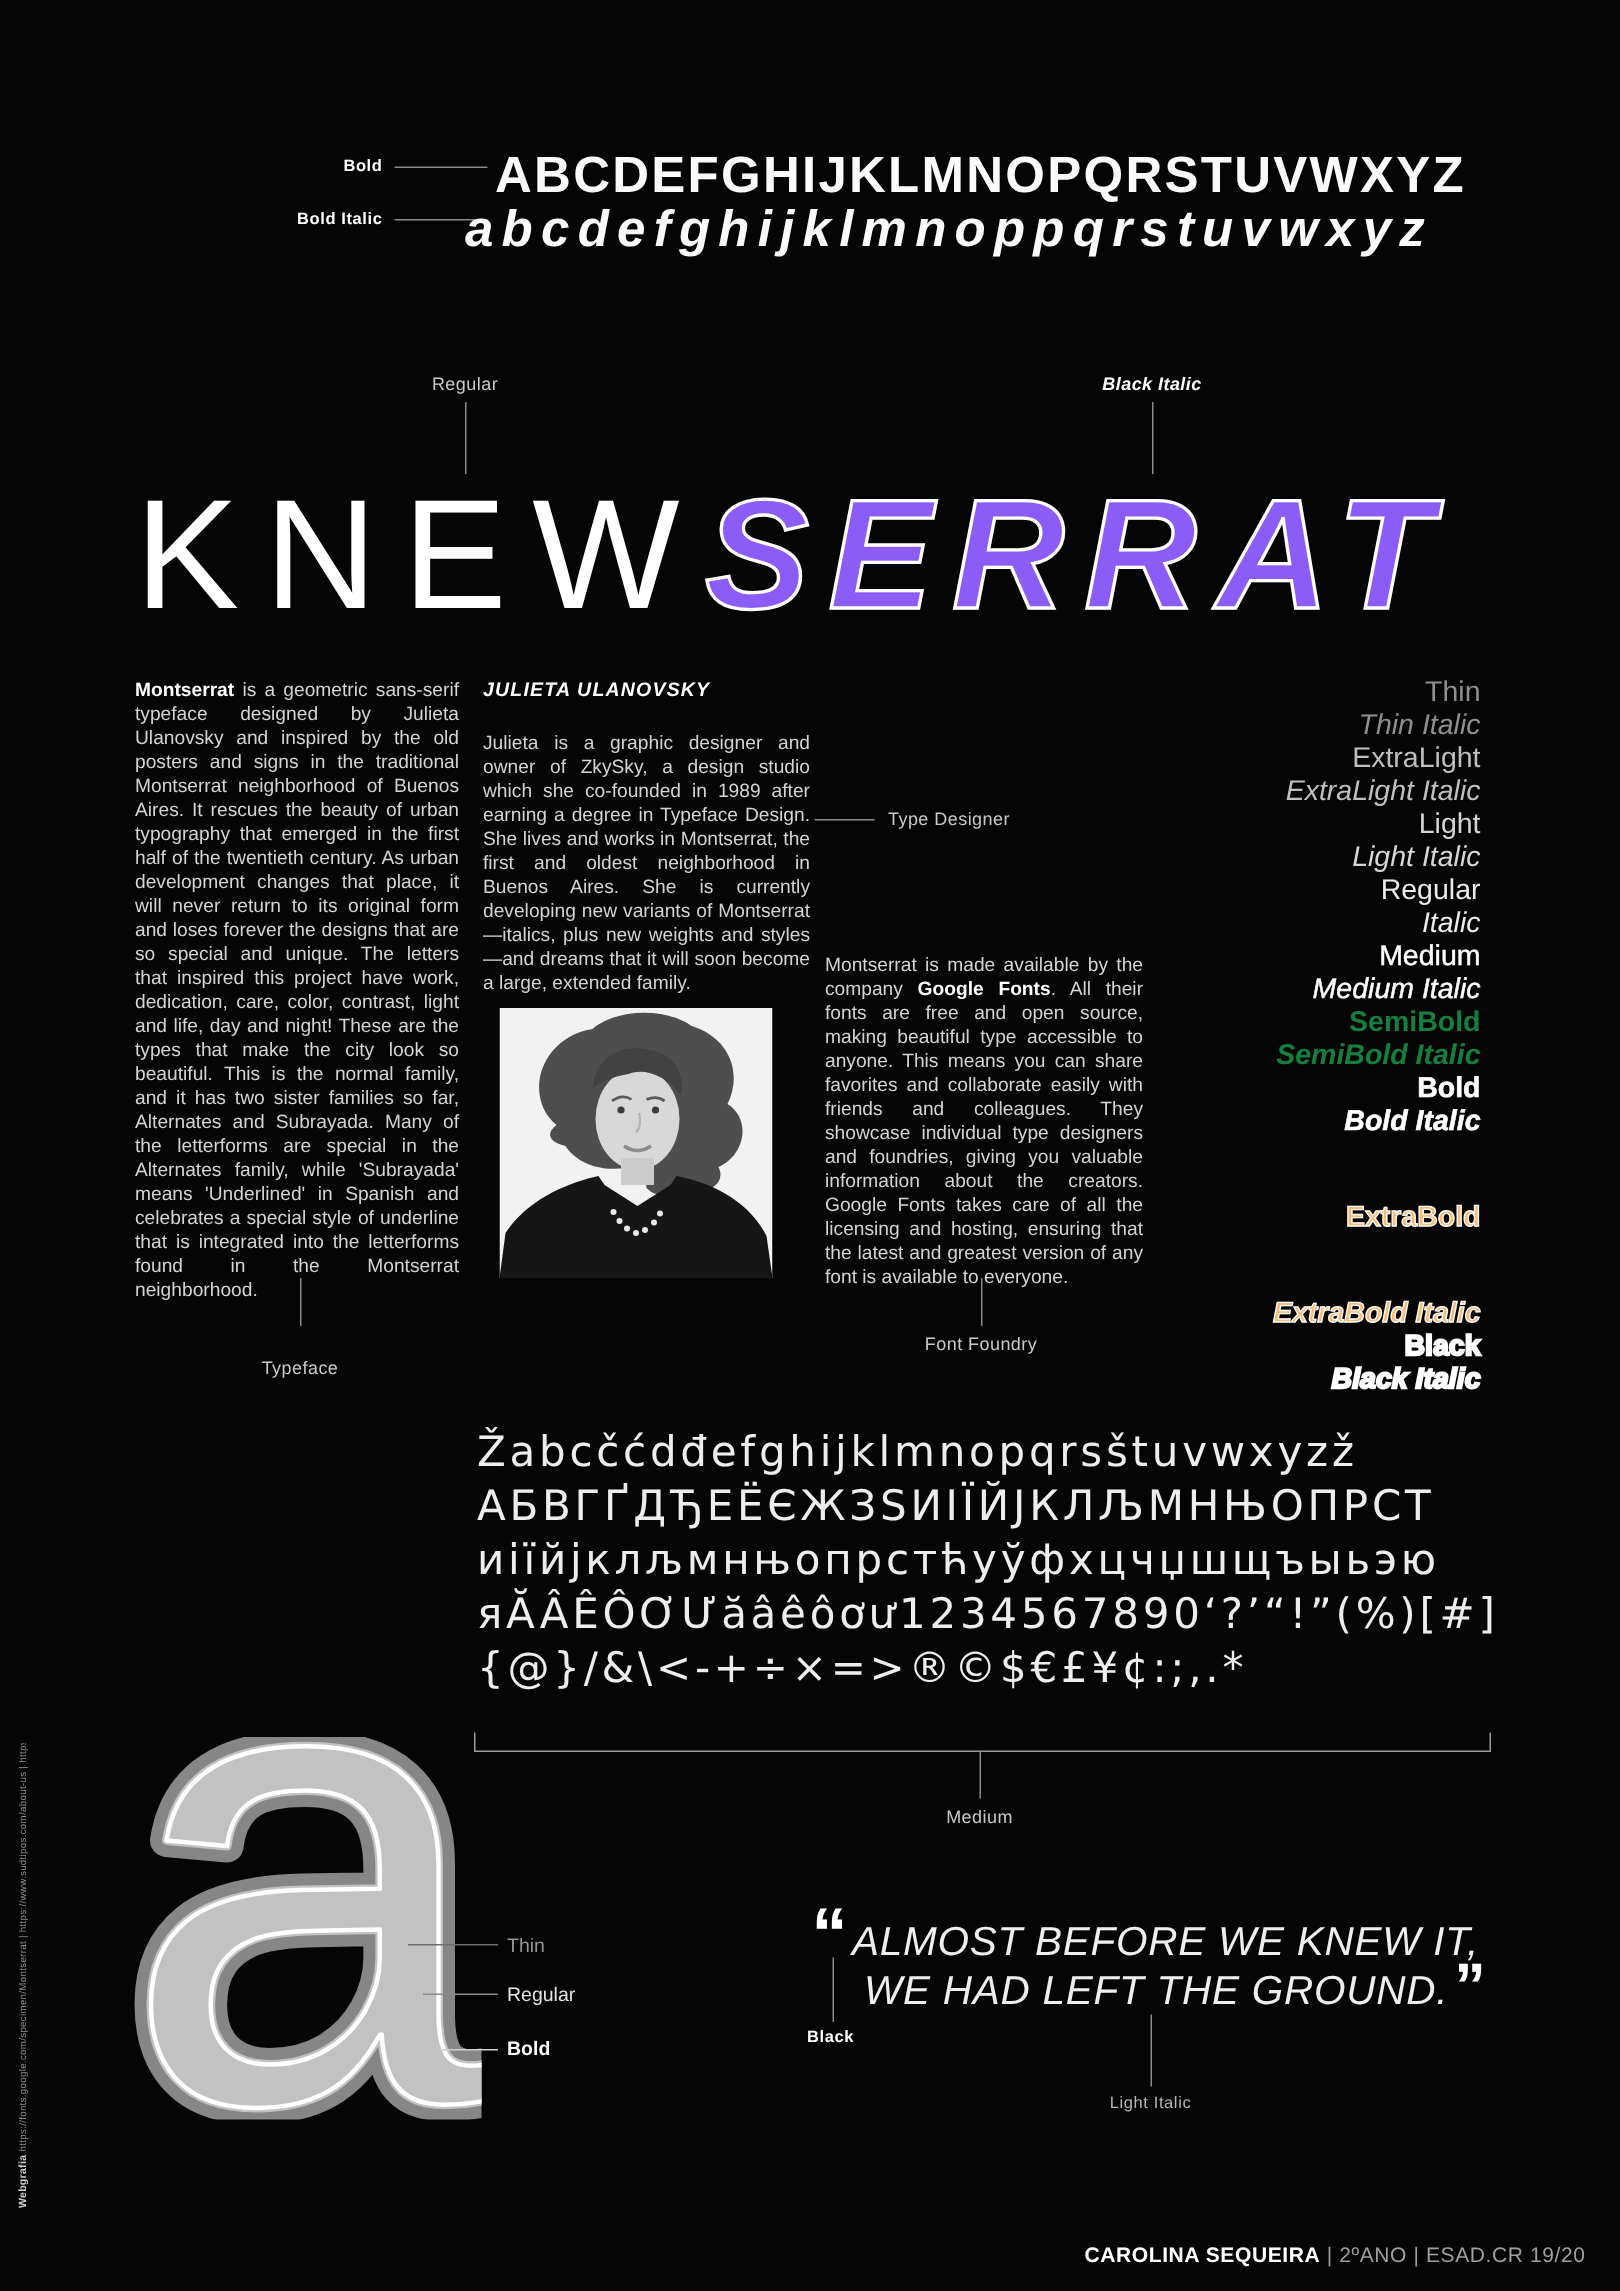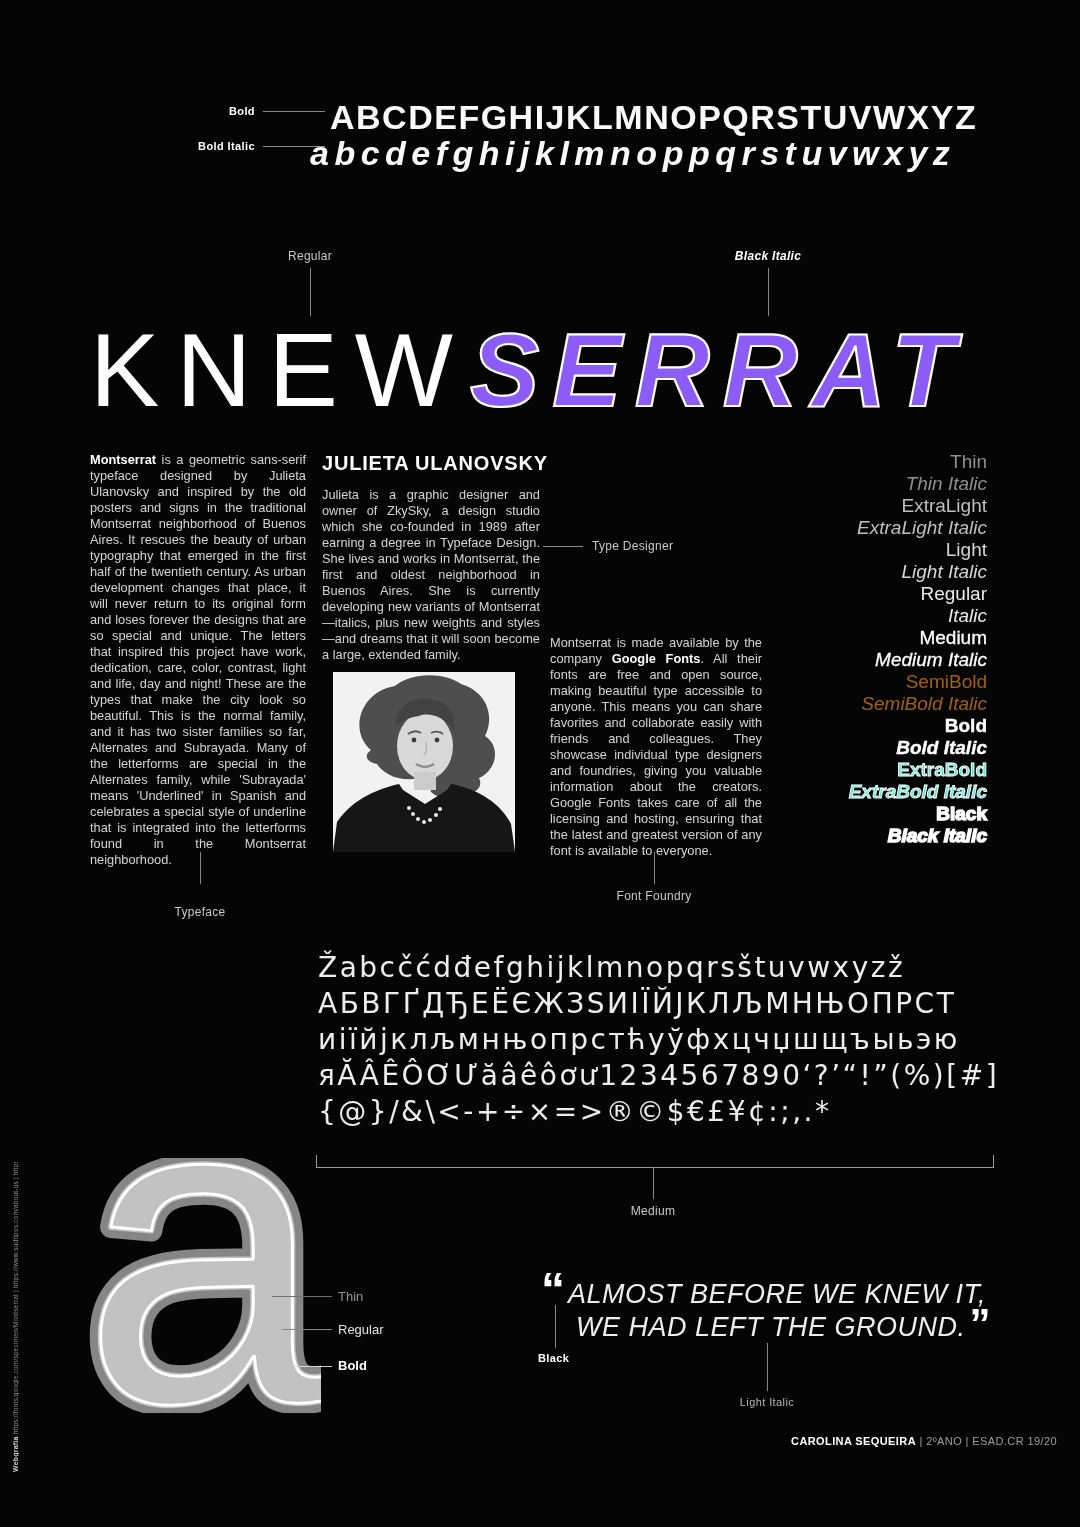--- a/index.html
+++ b/index.html
@@ -21,54 +21,54 @@
   .alpha-uc{letter-spacing:1.5px;}
 
   
   .title{white-space:nowrap;line-height:1;}
   .mont{font-size:104px;font-weight:400;letter-spacing:17px;color:#fff;}
   .serrat{font-size:104px;font-weight:700;font-style:italic;letter-spacing:13px;color:#8b5cf6;-webkit-text-stroke:2.2px #fff;}
 
   
   .col{position:absolute;font-size:12.8px;line-height:16px;text-align:justify;color:#d4d4d4;}
   .col b{color:#fff;font-weight:700;}
-  .colhead{font-size:20px;font-weight:700;color:#fff;letter-spacing:.8px;line-height:1;}
+  .colhead{font-size:13px;font-weight:700;color:#fff;letter-spacing:.8px;line-height:1;font-style:italic;}
 
   
   .weights{position:absolute;top:451px;right:93px;text-align:right;font-size:19px;line-height:22px;}
   .wt{white-space:nowrap;}
   .c1{color:#8f8f8f;}
   .c2{color:#bfbfbf;}
   .c3{color:#d6d6d6;}
   .c4{color:#ebebeb;}
   .m{color:#fff;-webkit-text-stroke:.3px #fff;}
-  .sb{color:#a16207;font-weight:400;}
+  .sb{color:#15803d;font-weight:700;}
   .b{color:#fff;font-weight:700;-webkit-text-stroke:.4px #fff;}
-  .xb{color:#5eead4;font-weight:700;-webkit-text-stroke:.9px #fff;}
+  .xb{color:#fdba74;font-weight:700;margin-top:42px;-webkit-text-stroke:.9px #fff;}
   .bl{color:#fff;font-weight:700;-webkit-text-stroke:1.5px #fff;}
 
   
   .specimen{position:absolute;left:318px;top:950px;width:690px;
     font-family:"DejaVu Sans","Liberation Sans",sans-serif;
     font-size:28px;line-height:36px;letter-spacing:2.5px;color:#ededed;white-space:nowrap;}
   .bracket{position:absolute;left:316px;top:1155px;width:676px;height:12px;
     border-left:1px solid #9a9a9a;border-right:1px solid #9a9a9a;border-bottom:1px solid #9a9a9a;}
 
   
   .qmark{font-size:48px;font-weight:700;line-height:1;color:#fff;}
   .qline{font-size:27px;font-style:italic;color:#eeeeee;letter-spacing:.5px;line-height:1;white-space:nowrap;}
   .qclose{font-size:42px;font-weight:700;font-style:normal;line-height:0;position:relative;top:2px;margin-left:4px;color:#fff;}
 
   
   .webgrafia{position:absolute;left:12px;top:1162px;height:310px;overflow:hidden;
     writing-mode:vertical-rl;transform:rotate(180deg);
     font-size:6.5px;color:#8f8f8f;letter-spacing:.2px;white-space:nowrap;}
   .webgrafia b{color:#d0d0d0;font-size:7px;}
 
-  .credit{position:absolute;right:23px;top:1436px;font-size:11px;letter-spacing:.4px;line-height:1;white-space:nowrap;}
+  .credit{position:absolute;right:23px;top:1496px;font-size:14px;letter-spacing:.4px;line-height:1;white-space:nowrap;}
   .credit .author{font-weight:700;color:#fff;}
   .credit .details{color:#9f9f9f;}
 </style>
 </head>
 <body>
 
 <div id="poster">
 
   <div class="abs lbl-sm bold-lbl" style="left:0;top:106px;width:255px;text-align:right;">Bold</div>
   <div class="hline" style="left:263px;top:111px;width:62px;"></div>

